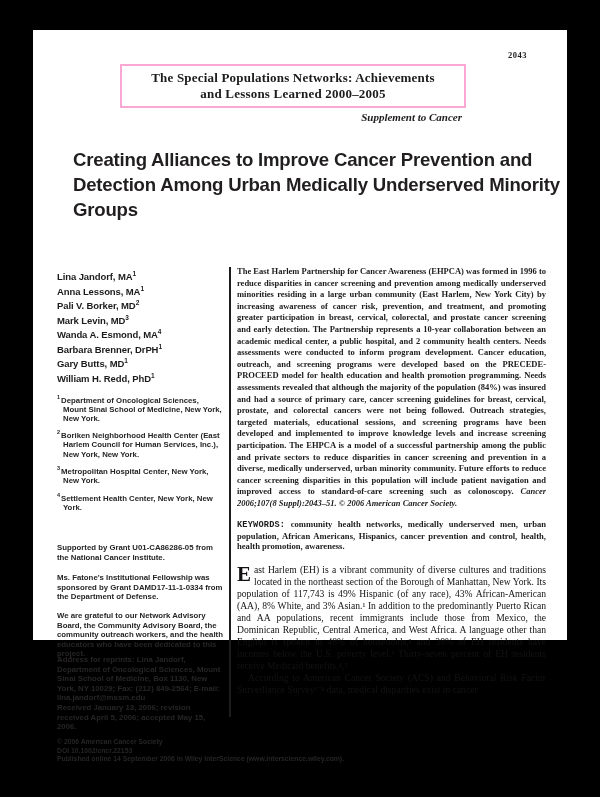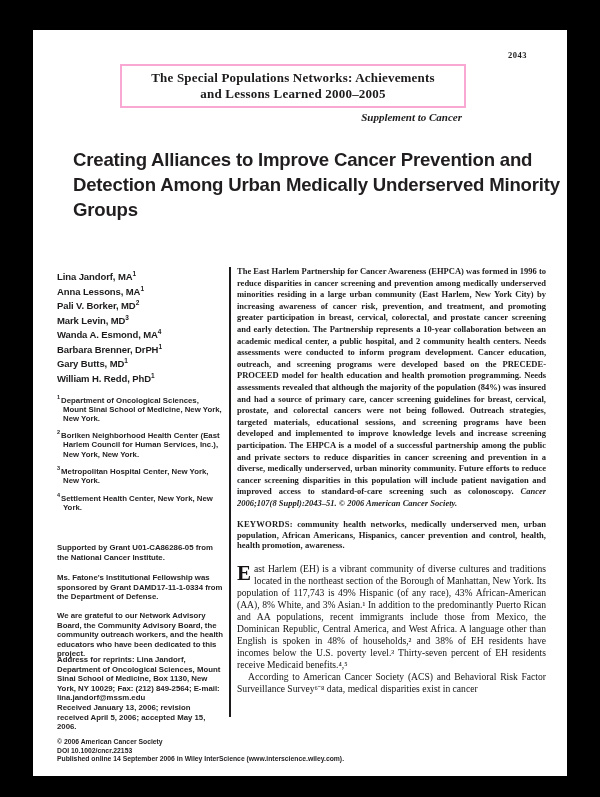--- a/index.html
+++ b/index.html
@@ -1,18 +1,18 @@
 <!DOCTYPE html>
 <html><head>
 <meta charset="utf-8">
 <style>
   html,body{margin:0;padding:0;background:#000;}
   body{width:600px;height:797px;overflow:hidden;position:relative;
        font-family:"Liberation Serif", serif;color:#1d1b1c;}
-  .page{position:absolute;left:33px;top:30px;width:534px;height:746px;background:#fff;}
+  .page{position:absolute;left:33px;top:30px;width:534px;height:610px;background:#fff;}
 
   .pagenum{position:absolute;top:20px;right:40px;font:bold 8.5px "Liberation Serif",serif;letter-spacing:.5px;}
 
   .header-box{position:absolute;left:87px;top:34px;width:342px;height:40px;
       border:2px solid #f9a8d4;display:flex;align-items:center;justify-content:center;text-align:center;
       font:bold 13px/16px "Liberation Serif",serif;letter-spacing:.2px;}
   .supplement{position:absolute;top:81px;right:105px;font:bold italic 11px "Liberation Serif",serif;
       font-style:italic;font-weight:bold;margin-left:8px;}
 
   .title{position:absolute;left:24px;top:101px;width:494px;margin:16px;
@@ -33,21 +33,21 @@
   .note-supported{top:275px;}
   .note-fellowship{top:305px;}
   .note-grateful{top:343px;}
   .note-address{top:387px;}
   .note-received{top:435px;}
 
   .right-col{position:absolute;left:204px;top:236px;width:309px;height:472px;overflow:hidden;}
   .abstract{font:bold 8.5px/11.6px "Liberation Serif",serif;text-align:justify;}
   .abstract .citation{font-style:italic;}
   .keywords{margin-top:10px;font:bold 8.6px/10.4px "Liberation Serif",serif;text-align:justify;}
-  .keywords .kw-label{letter-spacing:.2px;}
+  .keywords .kw-label{letter-spacing:.2px;font-family:Liberation Mono, monospace;}
   .bodytext{margin-top:12px;font:400 9.6px/12px "Liberation Serif",serif;text-align:justify;color:#141213;}
   .bodytext p{margin:0;}
   .dropcap{float:left;font:bold 21px/19px "Liberation Serif",serif;padding:1px 3px 0 0;}
   .para2{text-indent:11px;}
 
   .footer{position:absolute;left:24px;top:708px;font:bold 6.8px/8.6px "Liberation Sans",sans-serif;color:#272425;}
 </style>
 </head>
 <body>
 

